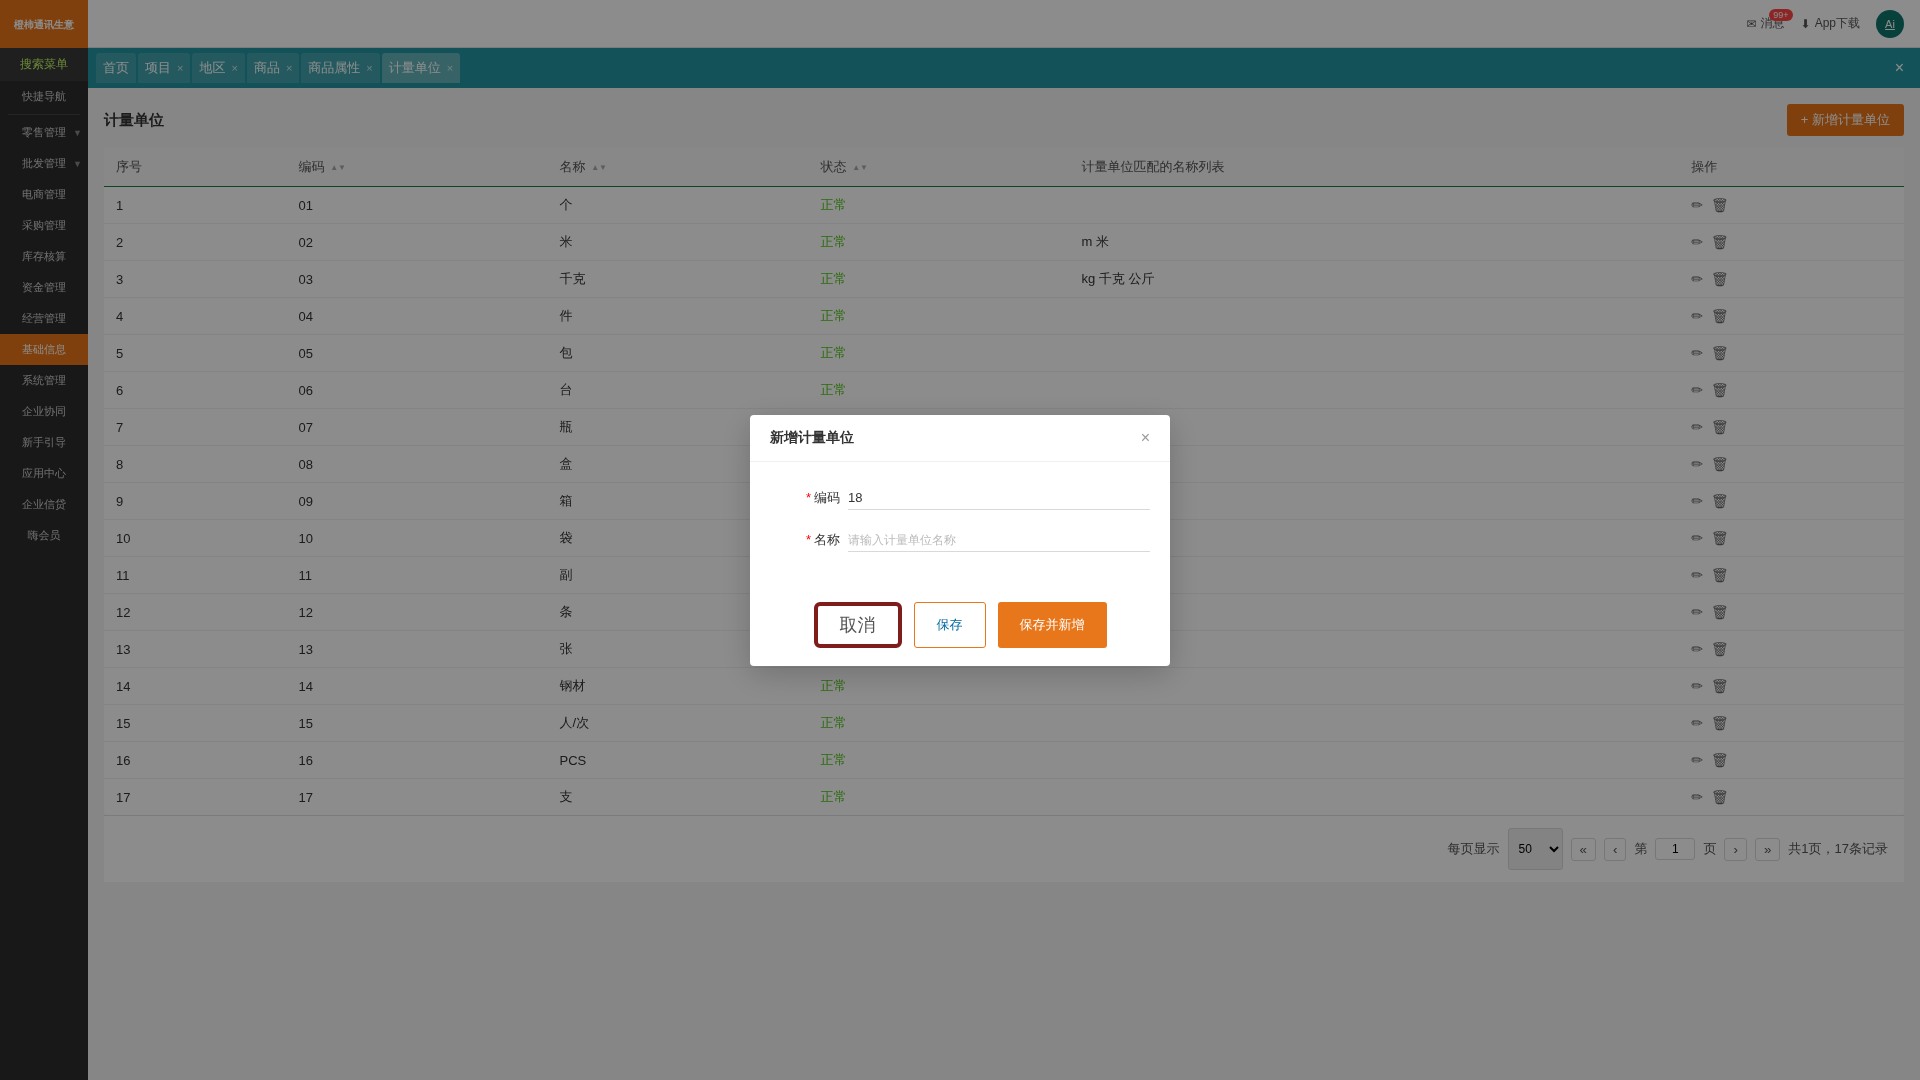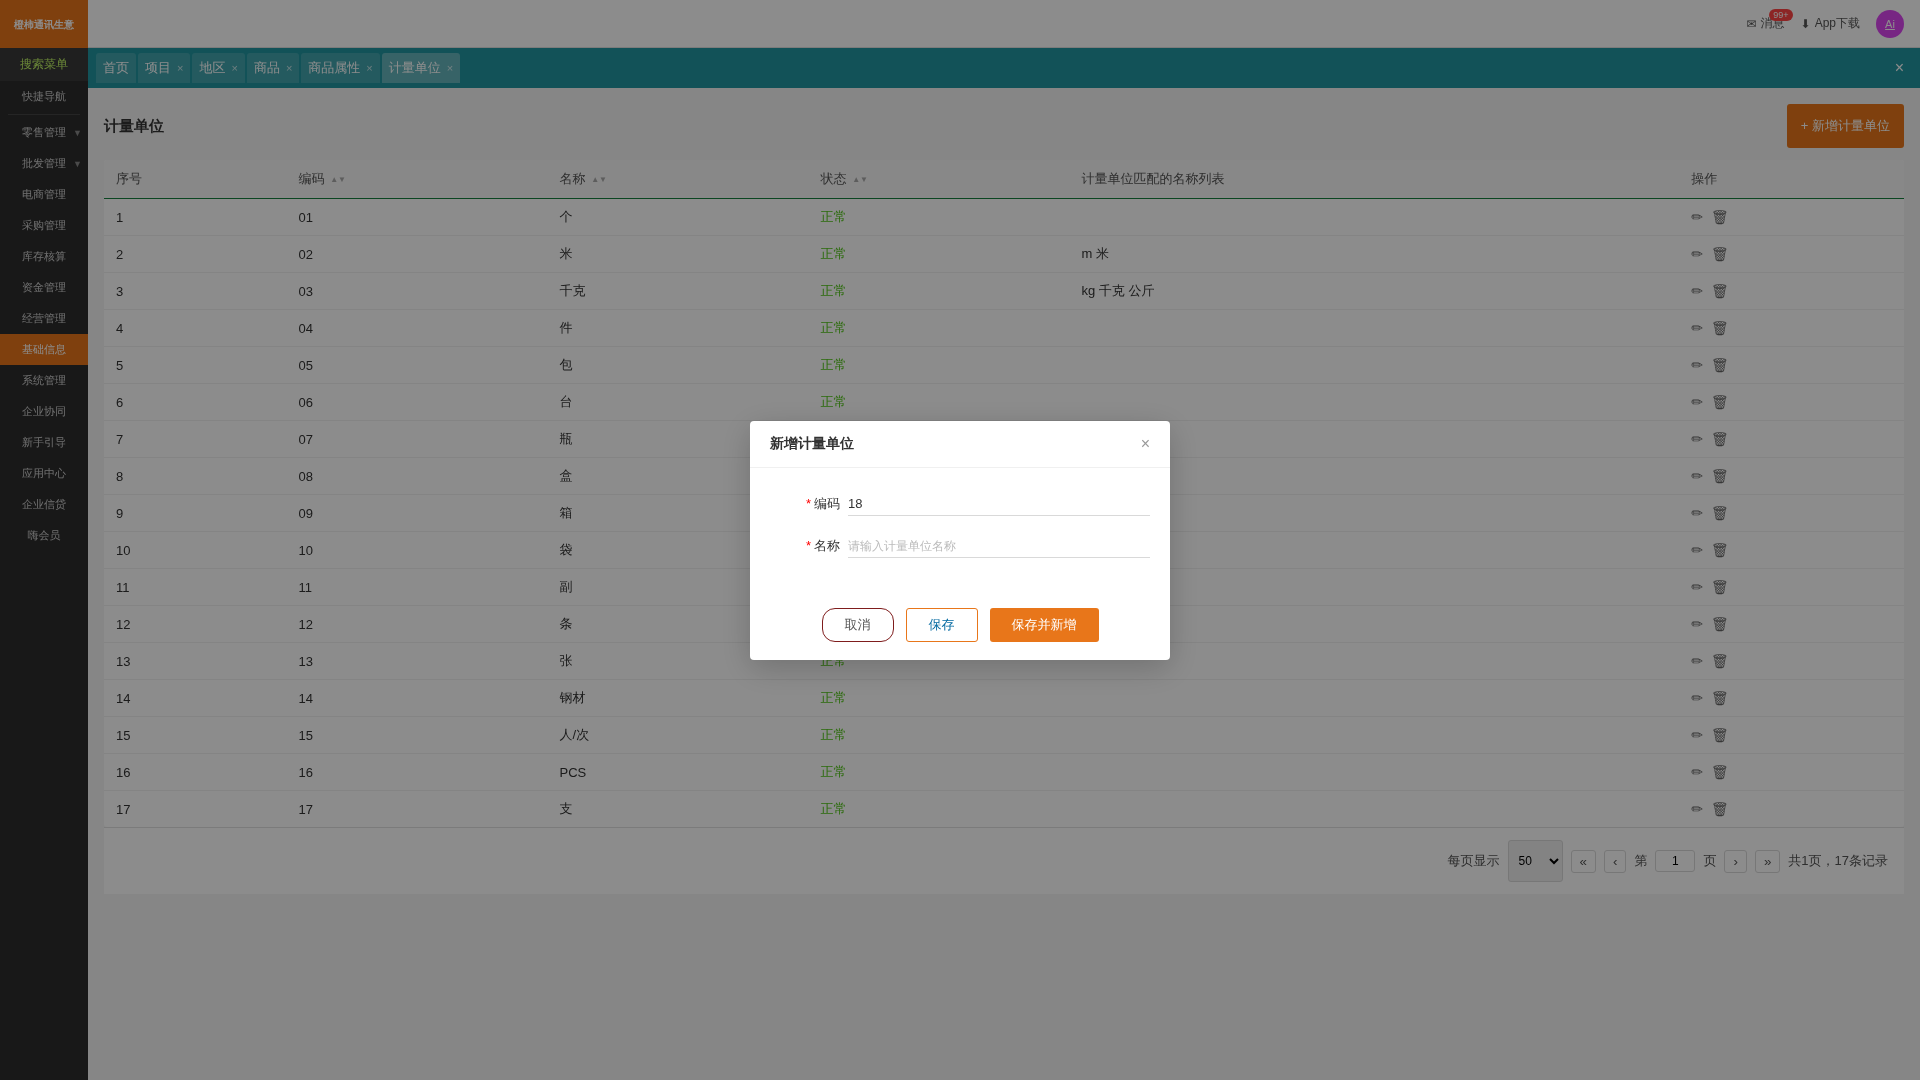--- a/index.html
+++ b/index.html
@@ -89,21 +89,21 @@
     .badge {
       background: #f44;
       color: white;
       font-size: 9px;
       padding: 1px 4px;
       border-radius: 8px;
       position: absolute;
       top: -6px;
       right: -8px;
     }
-    .avatar { width: 28px; height: 28px; border-radius: 50%; background: #d946ef; display: flex; align-items: center; justify-content: center; color: white; font-size: 11px; text-decoration: underline; }
+    .avatar { width: 28px; height: 28px; border-radius: 50%; background: #0f766e; display: flex; align-items: center; justify-content: center; color: white; font-size: 11px; text-decoration: underline; }
 
     
     .tabs {
       background: #2196a0;
       display: flex;
       align-items: center;
       flex-shrink: 0;
       padding: 0 8px;
       height: 40px;
       gap: 2px;
@@ -142,21 +142,21 @@
       display: flex;
       align-items: center;
       justify-content: space-between;
       margin-bottom: 12px;
     }
     .page-title { font-size: 15px; font-weight: bold; color: #333; }
     .btn-add {
       background: #e8761a;
       color: white;
       border: none;
-      padding: 13px 14px;
+      padding: 7px 14px;
       border-radius: 3px;
       cursor: pointer;
       font-size: 13px;
     }
 
     
     .table-container { background: white; border-radius: 3px; overflow: hidden; }
     table { width: 100%; border-collapse: collapse; }
     thead { background: #f7f7f7; }
     th {
@@ -256,27 +256,27 @@
     }
     .form-input.has-value { color: #333; }
     .form-input::placeholder { color: #bbb; font-size: 12px; }
     .modal-footer {
       padding: 12px 20px 18px;
       display: flex;
       justify-content: center;
       gap: 12px;
     }
     .btn-cancel {
-      border: 1px solid #7f1d1d;
+      border: 4px solid #7f1d1d;
       background: white;
       color: #555;
       padding: 7px 22px;
-      border-radius: 13px;
-      cursor: pointer;
-      font-size: 13px;
+      border-radius: 6px;
+      cursor: pointer;
+      font-size: 18px;
     }
     .btn-save {
       border: 1px solid #e8761a;
       background: white;
       color: #0369a1;
       padding: 7px 22px;
       border-radius: 3px;
       cursor: pointer;
       font-size: 13px;
     }

